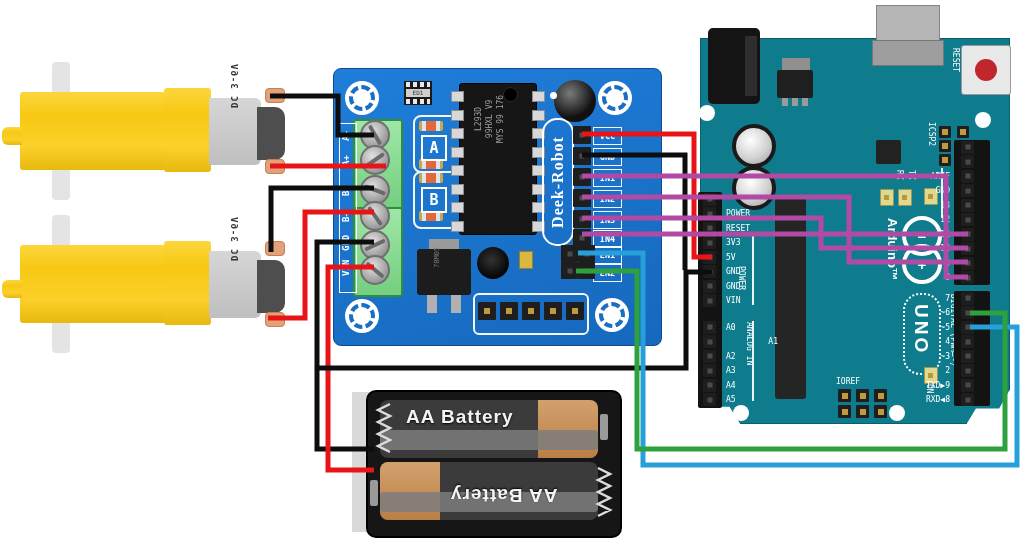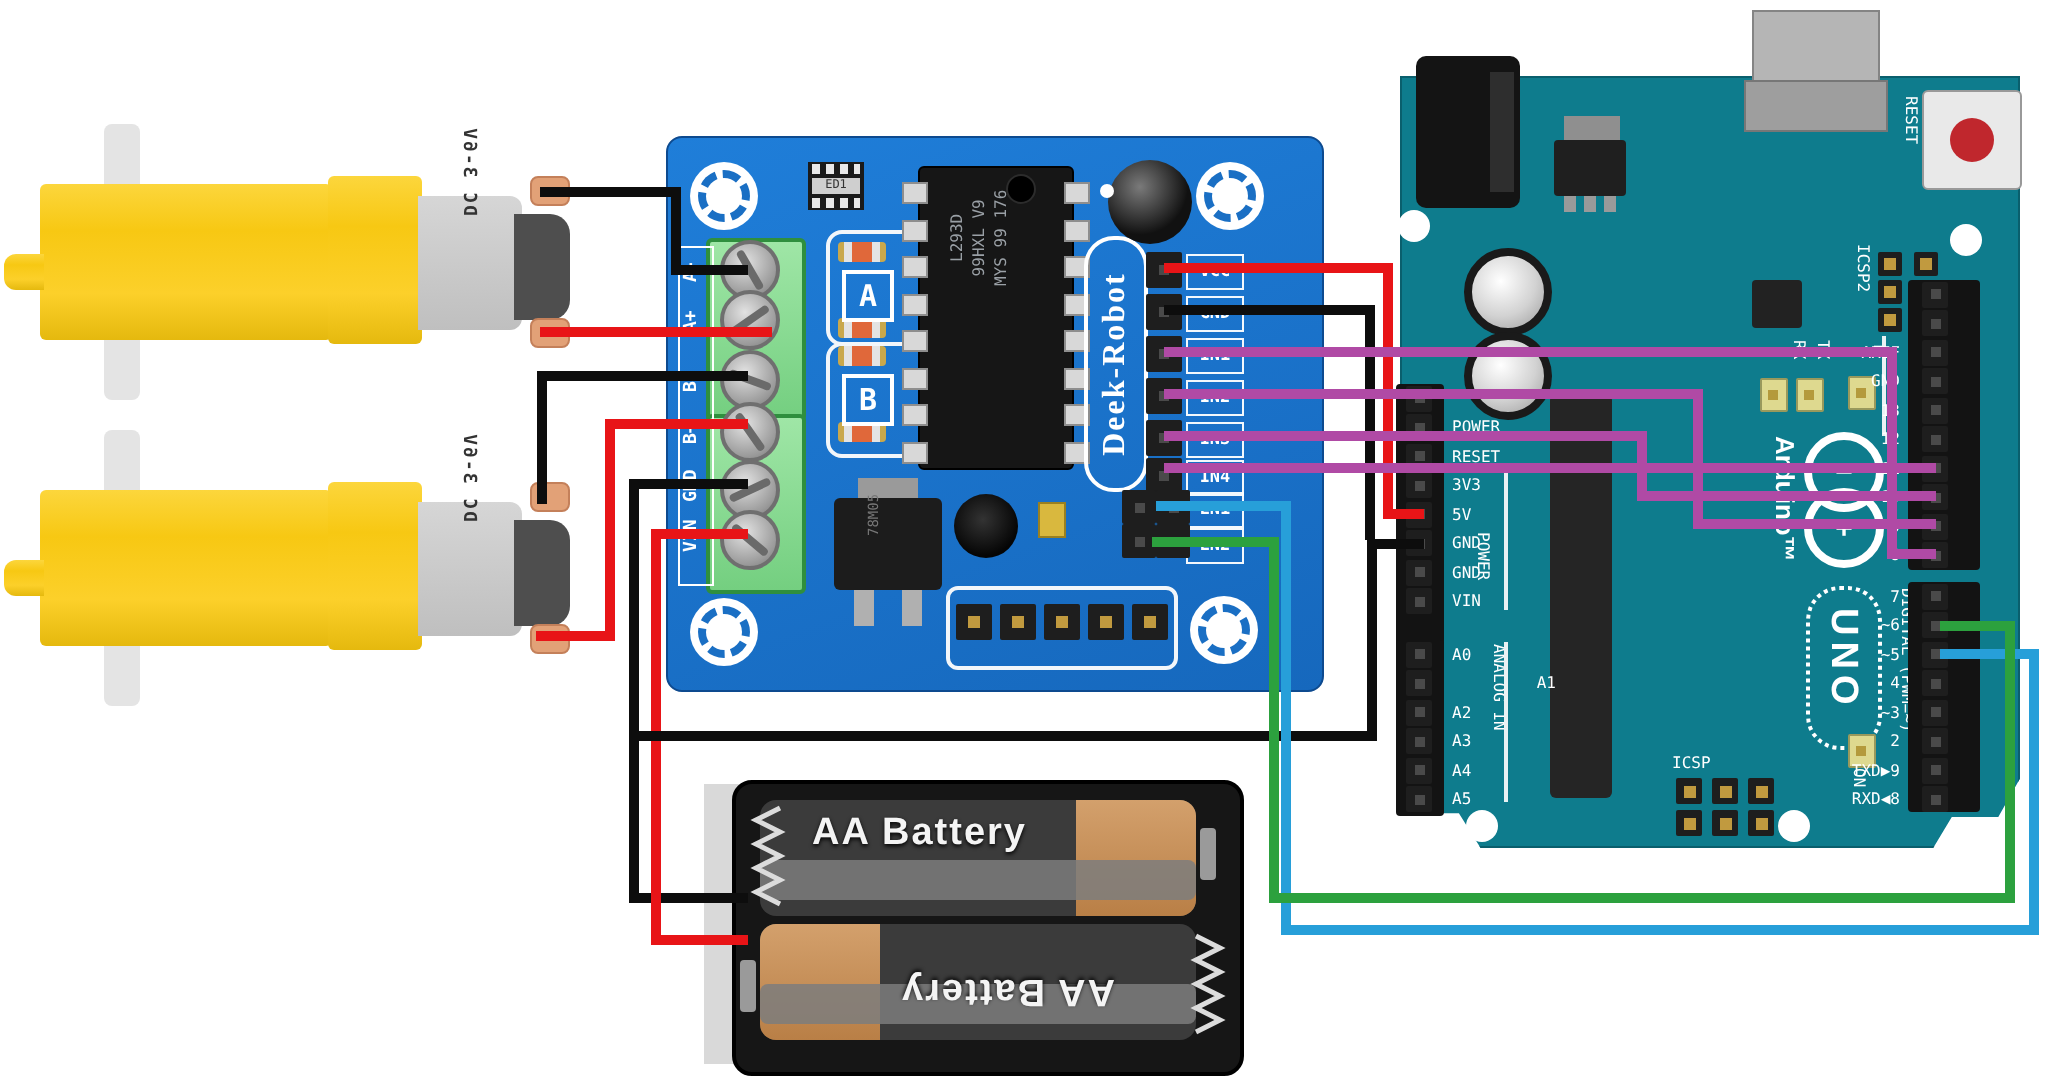--- a/index.html
+++ b/index.html
@@ -277,21 +277,21 @@
         <span>+</span>
       </div>
     <span class="abs vtxt" style="left:200px;top:180px;color:#fff;font-weight:bold;font-size:13px;font-family:'Liberation Sans',sans-serif">Arduino™</span>
     <div class="abs" style="left:203px;top:255px;width:34px;height:78px;border:2px dotted #fff;border-radius:17px"></div>
     <span class="abs vtxt" style="left:232px;top:266px;color:#fff;font-weight:bold;font-size:19px;letter-spacing:3px;font-family:'Liberation Sans',sans-serif">UNO</span>
     <span class="abs vtxt plbl" style="left:258px;top:256px">DIGITAL (PWM=~)</span>
 
     <div class="abs ledY" style="left:224px;top:329px"></div>
     <span class="abs vtxt plbl" style="left:234px;top:346px">ON</span>
 
-    <span class="abs plbl" style="left:136px;top:339px">ICSP</span>
+    <span class="abs plbl" style="left:136px;top:339px">IOREF</span>
     <div class="abs" id="icsp">
         <div class="pin gold" style="position: absolute; left: 138px; top: 351px; width: 13px; height: 13px;"></div>
         <div class="pin gold" style="position: absolute; left: 156px; top: 351px; width: 13px; height: 13px;"></div>
         <div class="pin gold" style="position: absolute; left: 174px; top: 351px; width: 13px; height: 13px;"></div>
         <div class="pin gold" style="position: absolute; left: 138px; top: 367px; width: 13px; height: 13px;"></div>
         <div class="pin gold" style="position: absolute; left: 156px; top: 367px; width: 13px; height: 13px;"></div>
         <div class="pin gold" style="position: absolute; left: 174px; top: 367px; width: 13px; height: 13px;"></div>
       </div>
 
     <span class="abs vtxt plbl" style="left:46px;top:228px">POWER</span>

